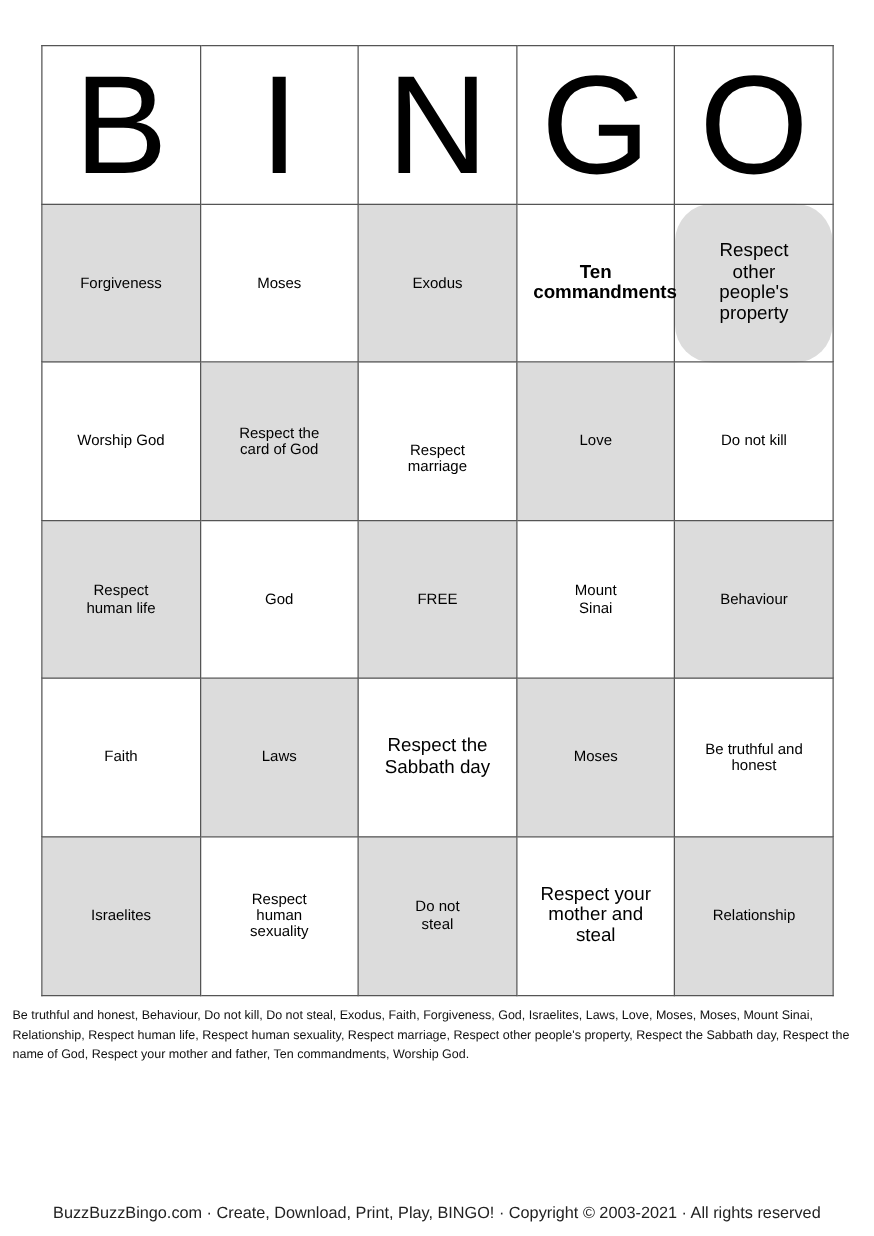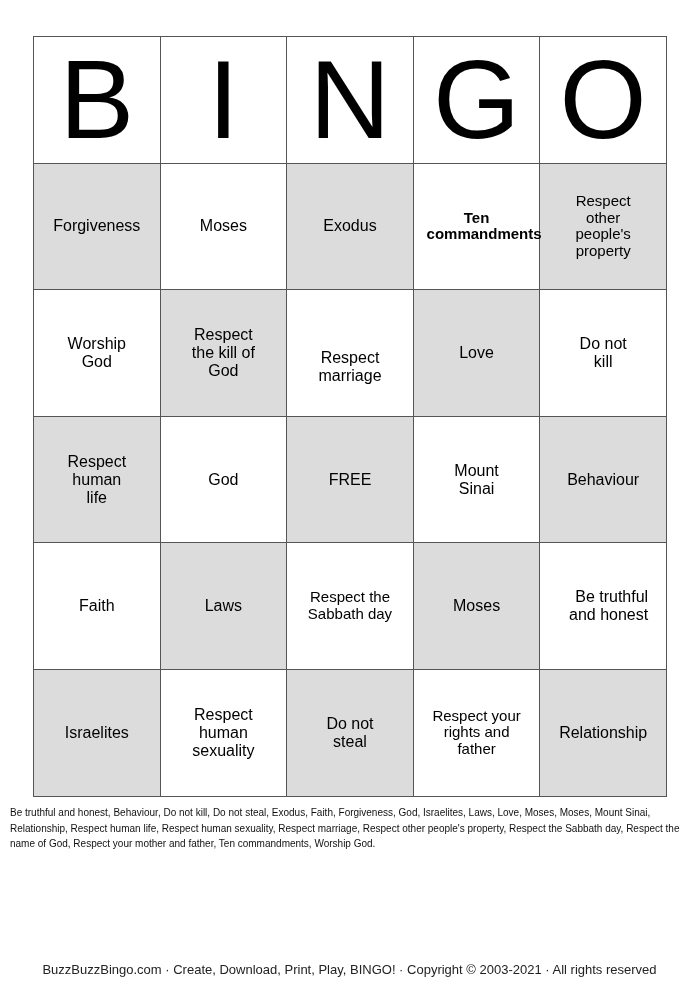--- a/index.html
+++ b/index.html
@@ -1,22 +1,22 @@
 <!DOCTYPE html>
 <html><head>
 <meta charset="utf-8">
 <style>
   html, body { margin:0; padding:0; background:#ffffff; }
   body { width:699px; height:989px; position:relative; font-family:"Liberation Sans", sans-serif; color:#000; overflow:hidden; }
   .card { position:absolute; left:33px; top:36px; width:633px; height:760px; border-collapse:collapse; table-layout:fixed; }
   .card td { border:1px solid #555; text-align:center; vertical-align:middle; padding:0 4px; box-sizing:border-box; width:126.6px; height:126.6px; line-height:1.12; }
   .card td.shade { background:#dcdcdc; }
   .hdr td { font-size:112px; line-height:1; padding:0; }
-  .t18 { font-size:16px; }
-  .t15 { font-size:15px; }
+  .t18 { font-size:12px; }
+  .t15 { font-size:15px;border-radius:30px; }
   .info { position:absolute; left:10px; top:805px; width:680px; font-size:10px; line-height:15.5px; color:#111; }
   .footer { position:absolute; left:0; top:962px; width:699px; text-align:center; font-size:13px; color:#222; }
 </style>
 </head>
 <body>
 
 <table class="card">
   <tbody>
       <tr class="hdr">
     <td>B</td>
@@ -27,44 +27,44 @@
   </tr>
   <tr>
     <td class="shade t18">Forgiveness</td>
     <td class="t18">Moses</td>
     <td class="shade t18">Exodus</td>
     <td class="t15"><span style="display:inline-block;width:100px;font-weight:bold;">Ten commandments</span></td>
     <td class="shade t15"><span style="display:inline-block;width:80px;">Respect other people's property</span></td>
   </tr>
   <tr>
     <td class="t18"><span style="display:inline-block;width:80px;">Worship God</span></td>
-    <td class="shade t18"><span style="display:inline-block;width:80px;">Respect the kill of God</span></td>
+    <td class="shade t18"><span style="display:inline-block;width:80px;">Respect the card of God</span></td>
     <td class="t18"><span style="display:inline-block;width:80px;margin-top:28px;">Respect marriage</span></td>
     <td class="shade t18">Love</td>
     <td class="t18"><span style="display:inline-block;width:60px;">Do not kill</span></td>
   </tr>
   <tr>
     <td class="shade t18"><span style="display:inline-block;width:70px;">Respect human life</span></td>
     <td class="t18">God</td>
     <td class="shade t18">FREE</td>
     <td class="t18"><span style="display:inline-block;width:60px;">Mount Sinai</span></td>
     <td class="shade t18">Behaviour</td>
   </tr>
   <tr>
     <td class="t18">Faith</td>
     <td class="shade t18">Laws</td>
     <td class="t15"><span style="display:inline-block;width:96px;">Respect the Sabbath day</span></td>
     <td class="shade t18">Moses</td>
-    <td class="t18"><span style="display:inline-block;width:90px;text-align:right;">Be truthful and honest</span></td>
+    <td class="t18"><span style="display:inline-block;width:90px;">Be truthful and honest</span></td>
   </tr>
   <tr>
     <td class="shade t18">Israelites</td>
     <td class="t18"><span style="display:inline-block;width:80px;">Respect human sexuality</span></td>
     <td class="shade t18"><span style="display:inline-block;width:60px;">Do not steal</span></td>
-    <td class="t15"><span style="display:inline-block;width:96px;">Respect your rights and father</span></td>
+    <td class="t15"><span style="display:inline-block;width:96px;">Respect your mother and steal</span></td>
     <td class="shade t18">Relationship</td>
   </tr>
 </tbody>
   </table>
 
 <div class="info">
   <div>Be truthful and honest, Behaviour, Do not kill, Do not steal, Exodus, Faith, Forgiveness, God, Israelites, Laws, Love, Moses, Moses, Mount Sinai, Relationship, Respect human life, Respect human sexuality, Respect marriage, Respect other people's property, Respect the Sabbath day, Respect the name of God, Respect your mother and father, Ten commandments, Worship God.</div>
 </div>
 
 <div class="footer">BuzzBuzzBingo.com · Create, Download, Print, Play, BINGO! · Copyright © 2003-2021 · All rights reserved</div>

